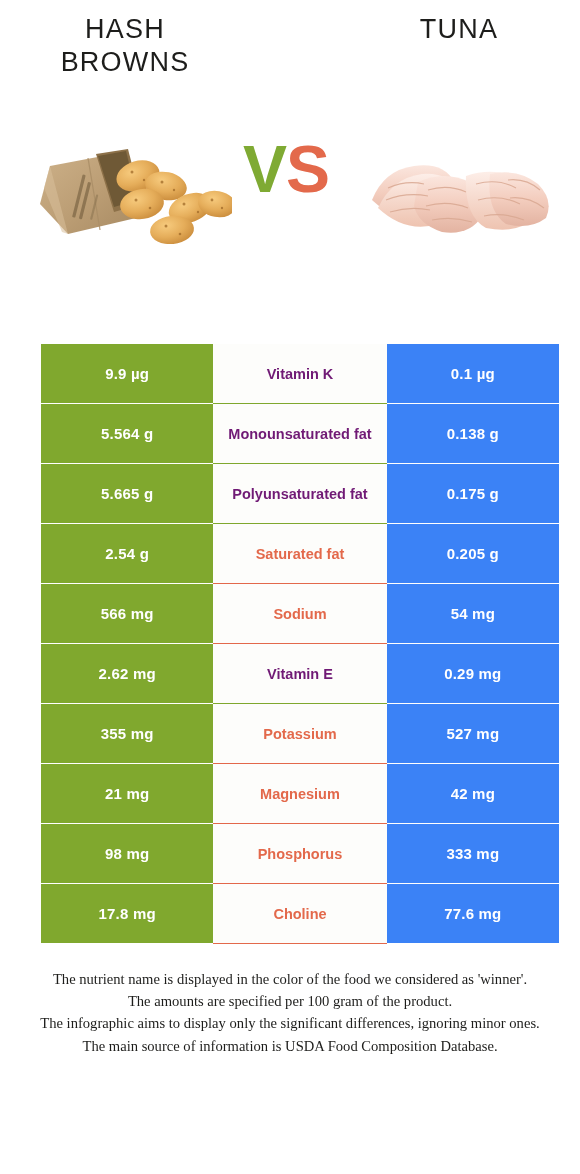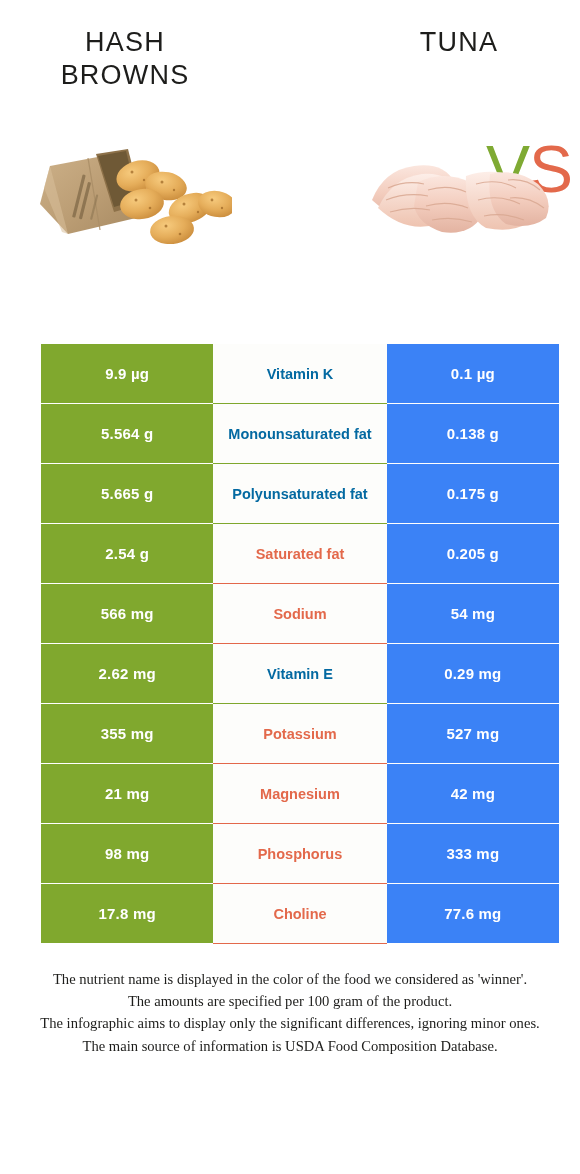--- a/index.html
+++ b/index.html
@@ -15,21 +15,21 @@
     position: relative;
   }
 
   
   .header {
     position: relative;
     height: 130px;
   }
   .food-title {
     position: absolute;
-    top: 26px;
+    top: 13px;
     font-family: "Liberation Sans", sans-serif;
     font-weight: 300;
     font-size: 27px;
     letter-spacing: 1.2px;
     color: #1d1d1b;
     text-align: center;
     line-height: 1.24;
     text-transform: uppercase;
   }
   .food-title.left  { left: 18px;  width: 214px; }
@@ -48,24 +48,24 @@
     height: 125px;
   }
   .food-img.left  { left: 32px; }
   .food-img.right { right: 22px; }
 
   .vs {
     position: absolute;
     left: 0;
     right: 8px;
     top: 6px;
-    text-align: right;
+    text-align: center;
     font-family: "Liberation Sans", sans-serif;
     font-size: 66px;
-    font-weight: 400;
+    font-weight: 700;
     letter-spacing: -1px;
     line-height: 1;
     user-select: none;
   }
   .vs .v { color: #7FAA33; }
   .vs .s { color: #E3694B; }
 
   
   .table {
     position: absolute;
@@ -101,21 +101,21 @@
     border-bottom: 1px solid #ffffff;
     letter-spacing: .2px;
   }
   .cell.name {
     width: 180px;
     background: #fdfdfb;
     font-size: 14.5px;
     font-weight: 600;
     border-bottom: 1px solid transparent;
   }
-  .row.win-left  .cell.name { color: #0369a1; border-bottom-color: #80A82E; }
+  .row.win-left  .cell.name { color: #701a75; border-bottom-color: #80A82E; }
   .row.win-right .cell.name { color: #E3694B; border-bottom-color: #E3694B; }
 
   
   .footer {
     position: absolute;
     left: 0;
     right: 0;
     top: 968px;
     padding: 0 14px;
     box-sizing: border-box;

